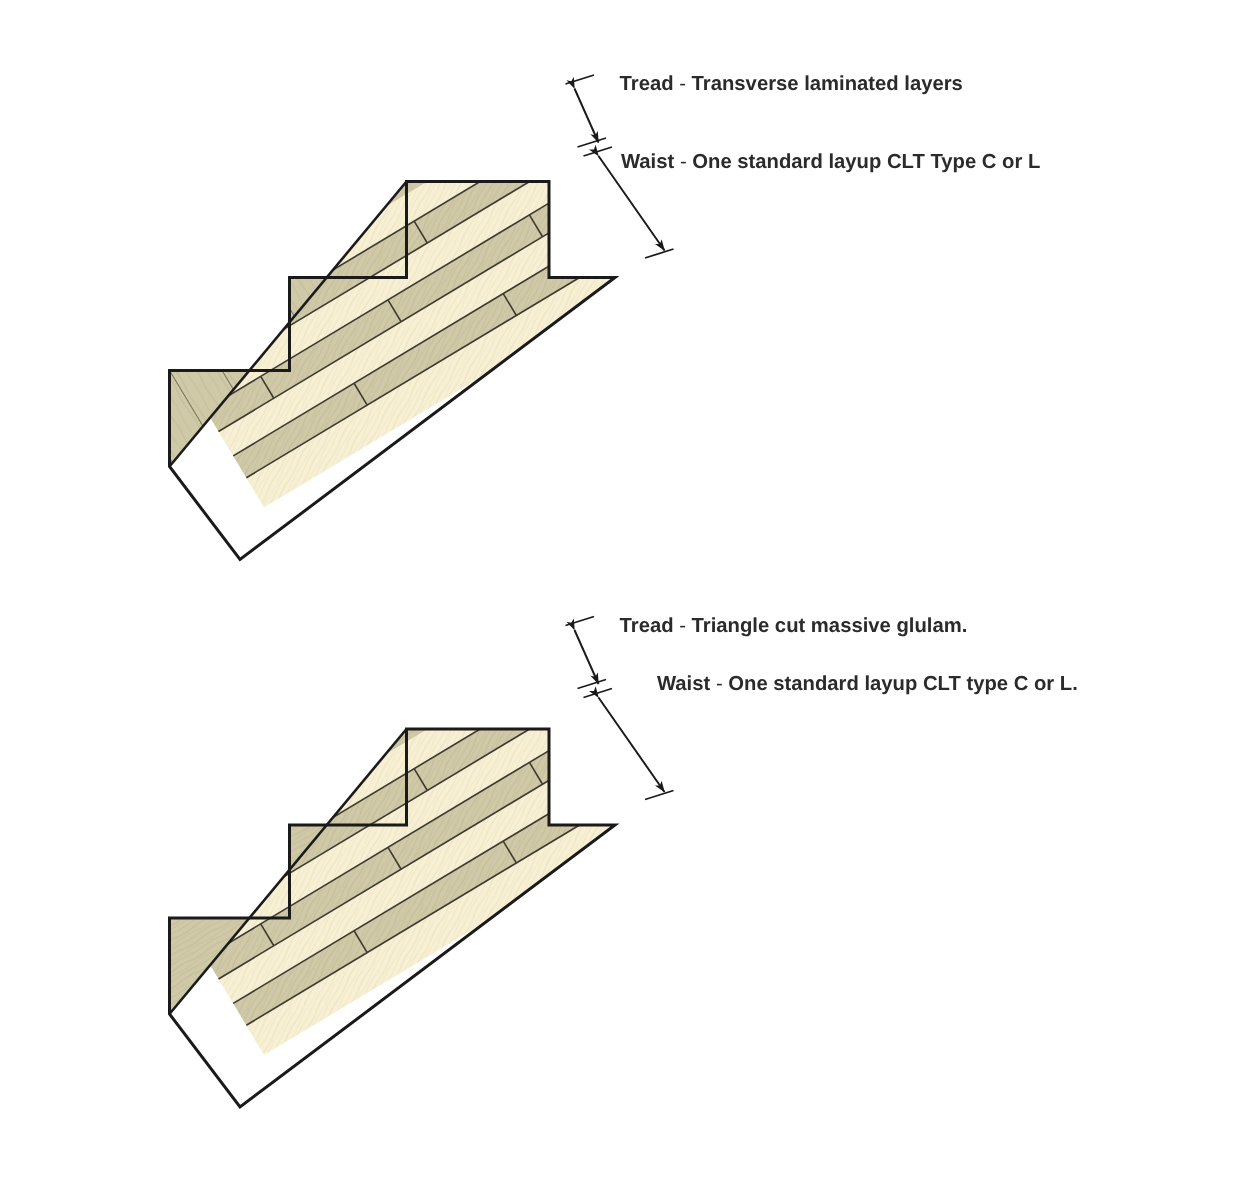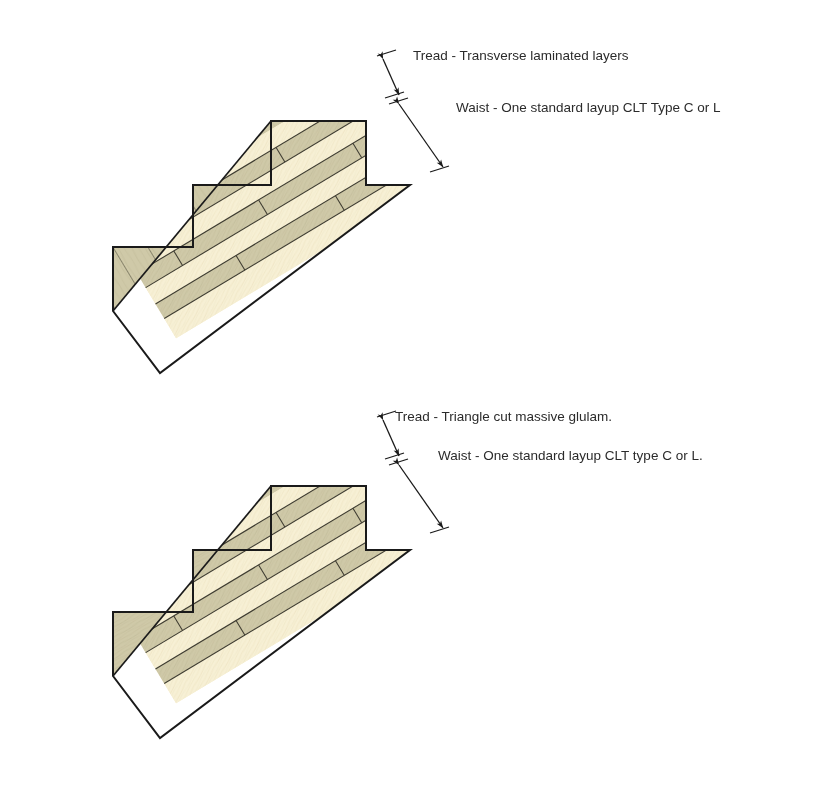--- a/index.html
+++ b/index.html
@@ -23,29 +23,29 @@
   }
   .lbl {
     position: absolute;
     font-family: "Liberation Sans", sans-serif;
     font-size: 13.5px;
     line-height: 1.2;
     color: #2b2b2b;
     white-space: nowrap;
   }
   .lbl b {
-    font-weight: normal;
+    font-weight: bold;
   }
   .lbl .sep { font-weight: normal; }
-  .lbl .rest { font-weight: normal; }
+  .lbl .rest { font-weight: bold; }
 
   
   #lbl-tread-1 { left: 413px; top: 48px; }
-  #lbl-waist-1 { left: 456px; top: 100px; }
-  #lbl-tread-2 { left: 395px; top: 409px; }
+  #lbl-waist-1 { left: 414px; top: 100px; }
+  #lbl-tread-2 { left: 413px; top: 409px; }
   #lbl-waist-2 { left: 438px; top: 448px; }
 </style>
 </head>
 <body>
 
 <svg class="canvas" viewBox="0 0 840 800" width="840" height="800" xmlns="http://www.w3.org/2000/svg">
   <defs>
 
     <pattern id="grainPat" width="26" height="9" patternUnits="userSpaceOnUse" patternTransform="rotate(-31)">
       <rect width="26" height="9" fill="#cfc9a8"></rect>

